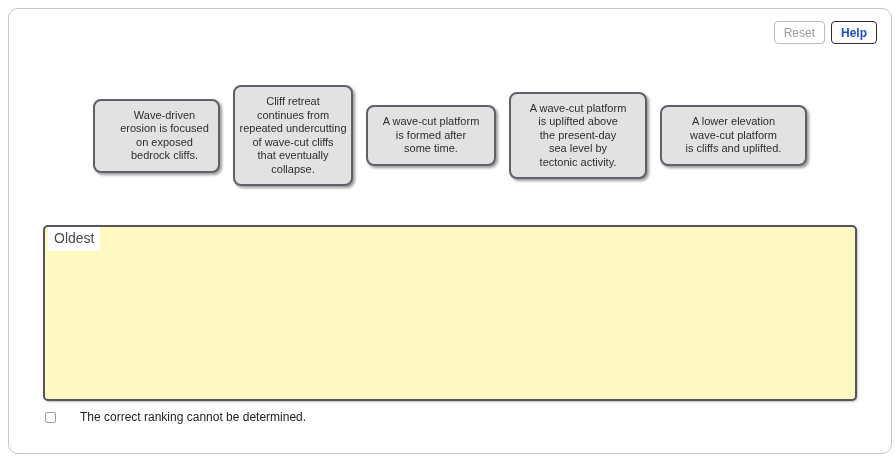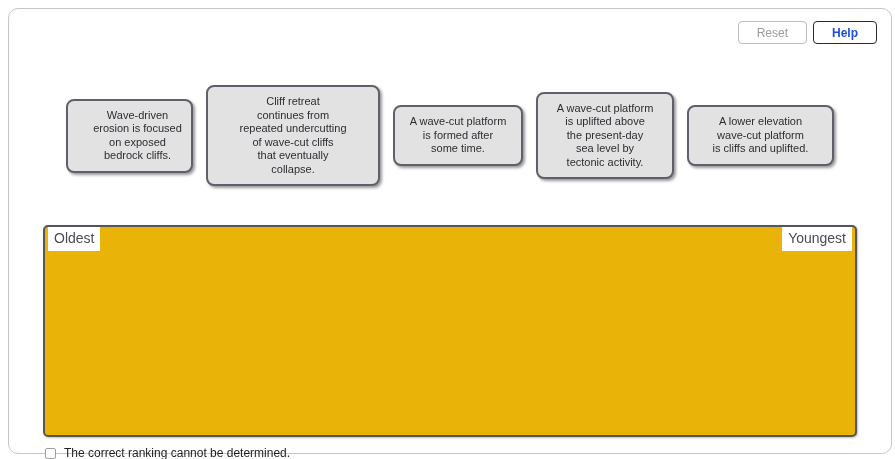--- a/index.html
+++ b/index.html
@@ -27,21 +27,21 @@
     justify-content: flex-end;
     gap: 6px;
     padding: 12px 14px 0 0;
     height: 23px;
   }
   .btn {
     background: #ffffff;
     border-radius: 4px;
     font-size: 12px;
     line-height: 1;
-    padding: 0 18px;
+    padding: 0 9px;
     height: 23px;
     display: inline-flex;
     align-items: center;
     box-sizing: border-box;
     cursor: pointer;
     font-family: inherit;
   }
   .btn-reset {
     color: #9b9b9b;
     border: 1px solid #bdbdbd;
@@ -69,48 +69,48 @@
     line-height: 13.5px;
     color: #2d2d33;
     text-align: center;
     white-space: pre-line;
     display: flex;
     align-items: center;
     justify-content: center;
     cursor: move;
   }
   .card:nth-child(1) { width: 127px; padding-left: 19px; }
-  .card:nth-child(2) { width: 174px; }
+  .card:nth-child(2) { width: 120px; }
   .card:nth-child(3) { width: 130px; }
   .card:nth-child(4) { width: 138px; }
   .card:nth-child(5) { width: 147px; }
   .dropzone {
     position: relative;
     margin: 39px 34px 0 34px;
-    height: 212px;
+    height: 176px;
     box-sizing: border-box;
-    background: #eab308;
+    background: #fef9c3;
     border: 2px solid #55555e;
     border-radius: 5px;
     box-shadow: 1px 1px 2px rgba(0,0,0,0.25);
   }
   .zone-label {
     position: absolute;
     top: 0px;
     font-size: 14px;
     color: #4b4b54;
     background: #ffffff;
     padding: 3px 6px 5px 6px;
   }
   .zone-label-left  { left: 3px; }
   .zone-label-right { right: 3px; }
   .footer-row {
     display: flex;
     align-items: center;
-    gap: 8px;
+    gap: 24px;
     margin: 9px 0 0 36px;
   }
   .checkbox {
     width: 11px;
     height: 11px;
     box-sizing: border-box;
     border: 1px solid #9f9f9f;
     border-radius: 2px;
     background: #ffffff;
     cursor: pointer;
@@ -150,21 +150,20 @@
 the present-day
 sea level by
 tectonic activity.</div>
     <div class="card">A lower elevation
 wave-cut platform
 is cliffs and uplifted.</div>
   </div>
 
   <div class="dropzone">
     <span class="zone-label zone-label-left">Oldest</span>
-    <span class="zone-label zone-label-right">Youngest</span>
   </div>
 
   <div class="footer-row">
     <span class="checkbox"></span>
     <span class="checkbox-label">The correct ranking cannot be determined.</span>
   </div>
 
 </div>
 
 </body></html>

